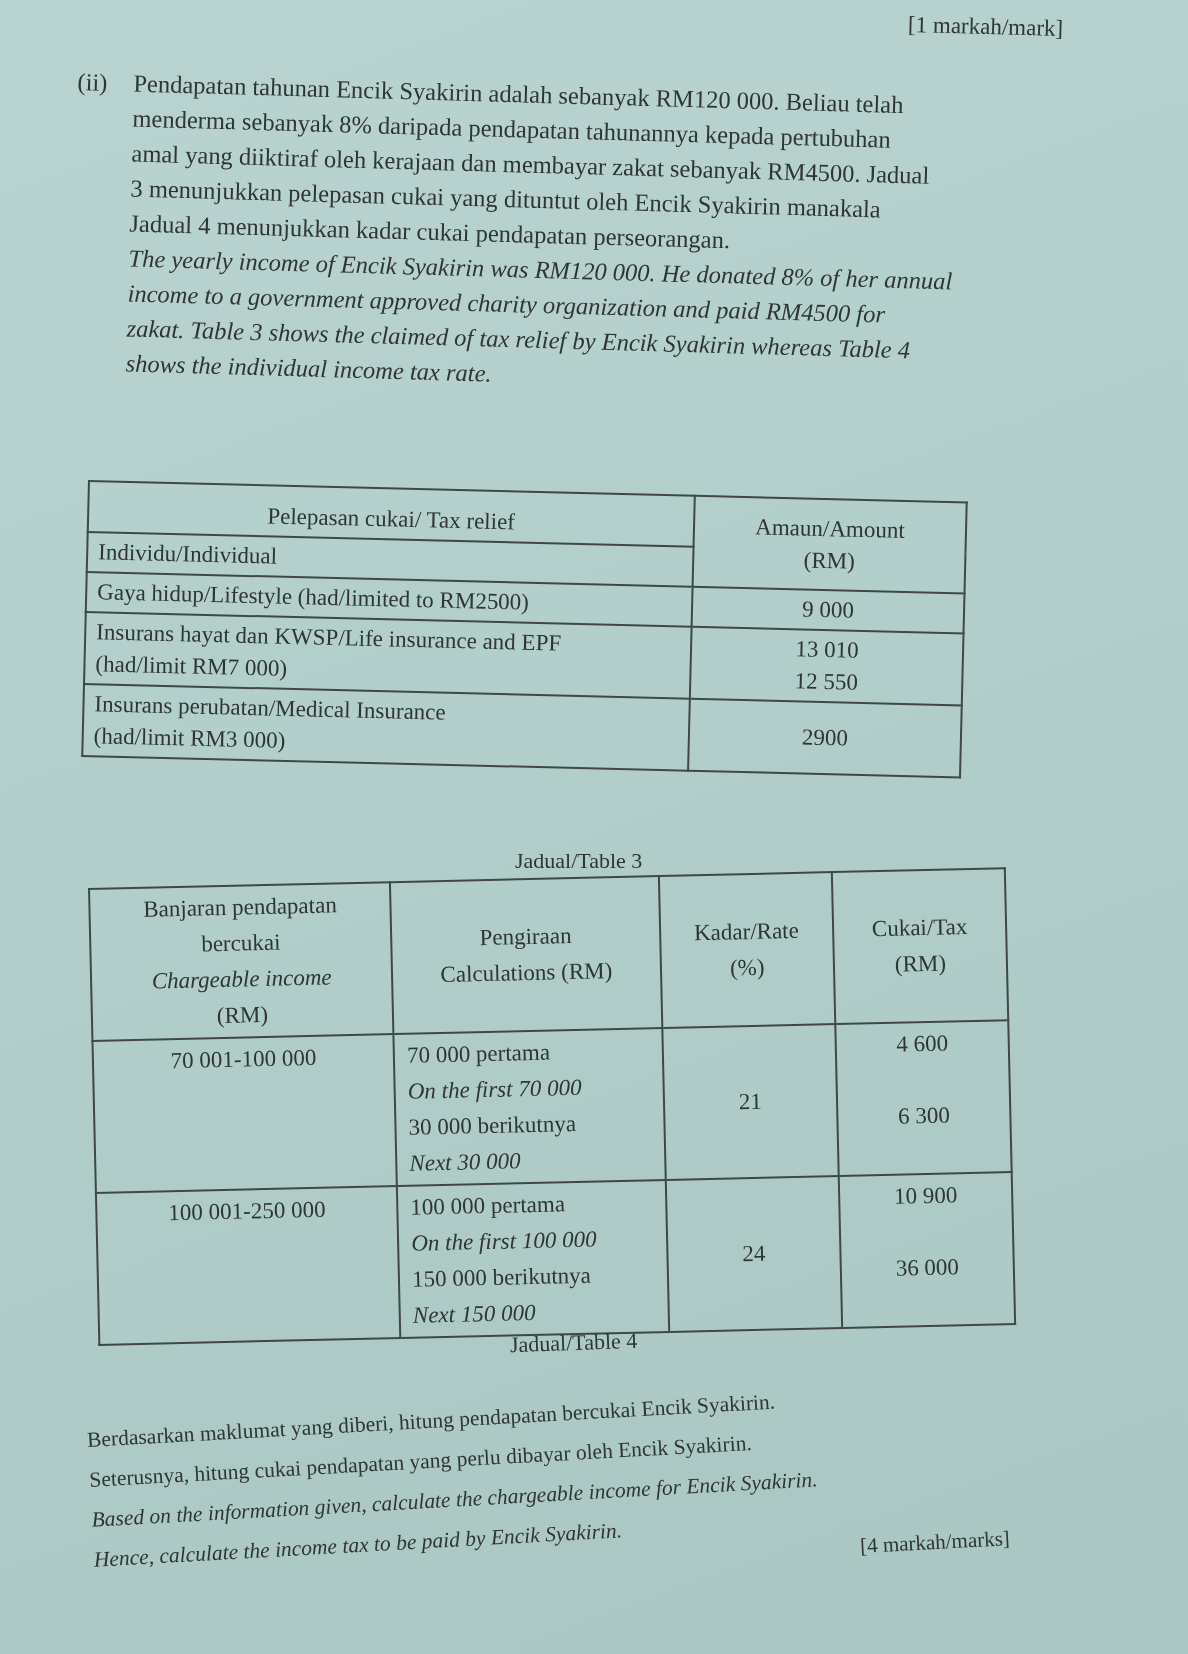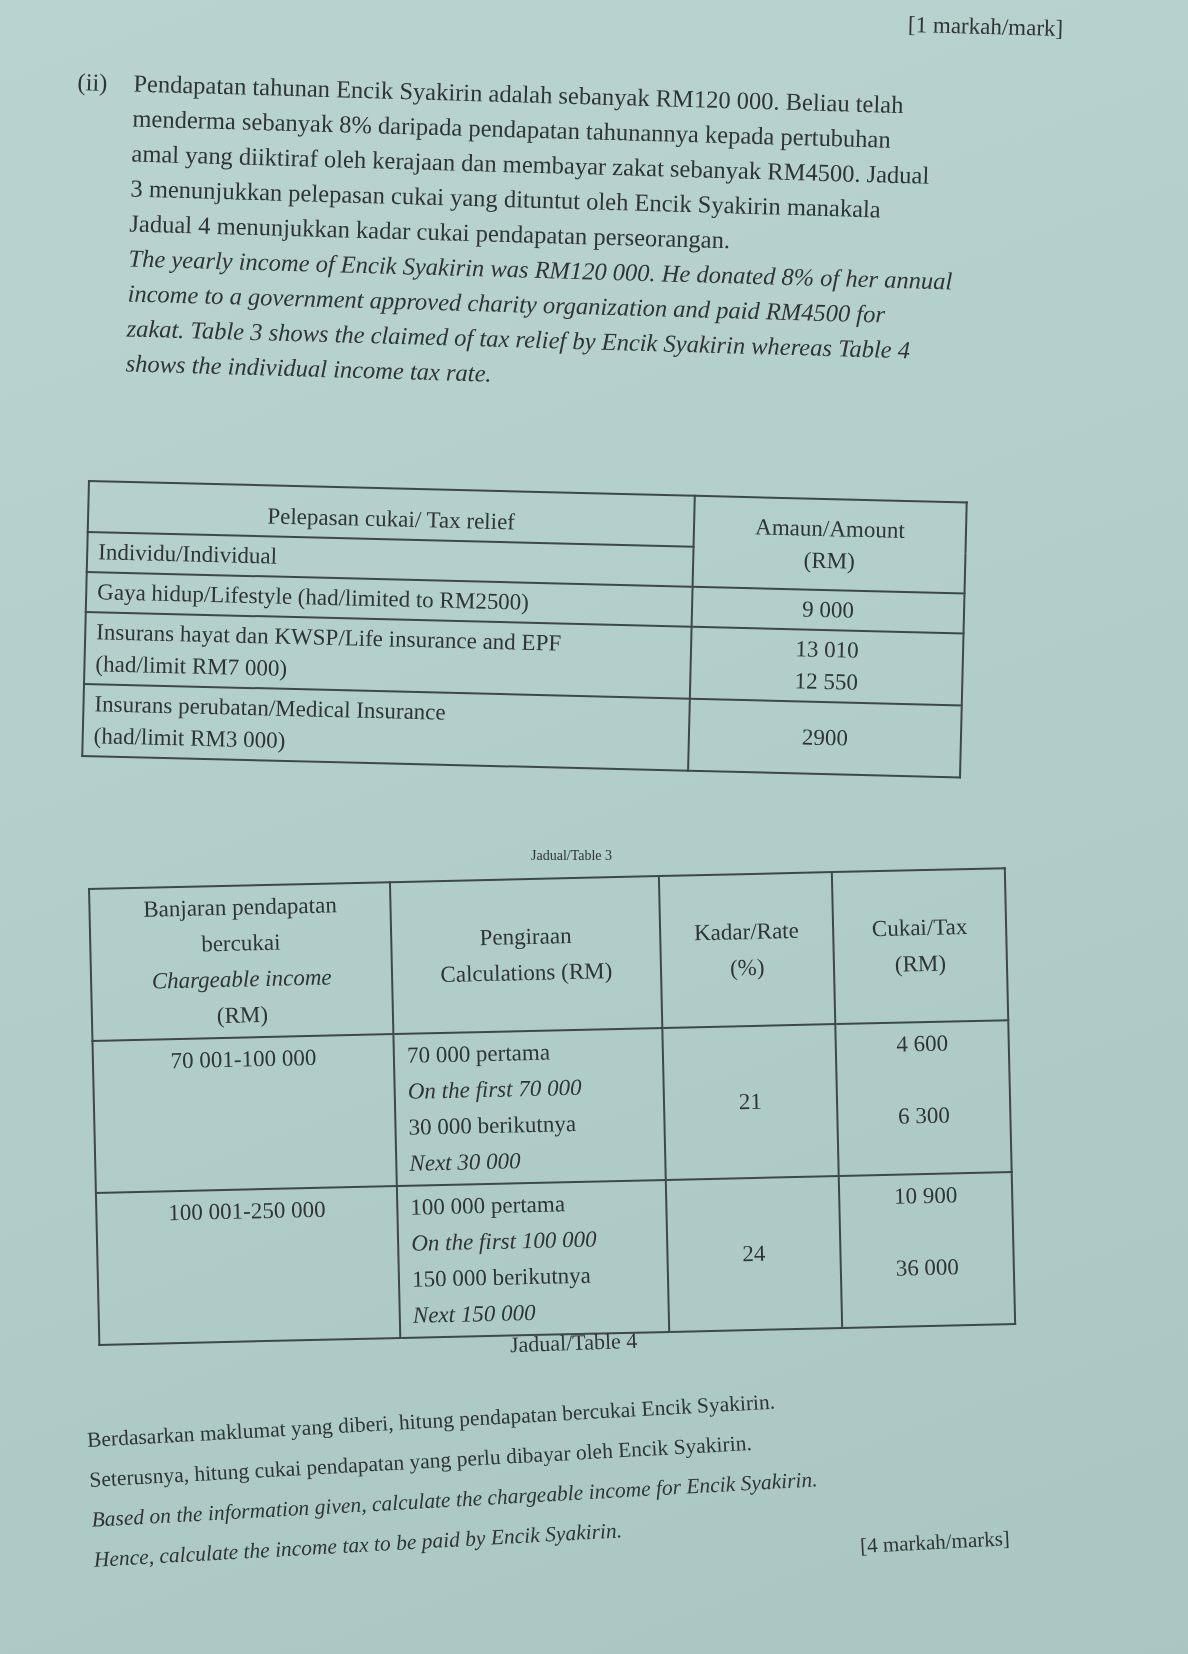--- a/index.html
+++ b/index.html
@@ -31,21 +31,21 @@
 
   .t3 {
     position: absolute; left: 88px; top: 480px; width: 880px;
     font-size: 23px; transform: rotate(1.4deg); transform-origin: left top;
   }
   .t3 table { width: 880px; }
   .t3 th, .t3 td { padding: 3px 10px; line-height: 32px; vertical-align: top; }
   .t3 .amt { text-align: center; width: 250px; vertical-align: middle; }
   .t3 .head-left { text-align: center; padding-top: 14px; }
 
-  .cap3 { position: absolute; left: 515px; top: 848px; font-size: 14px; margin-left: 16px; }
+  .cap3 { position: absolute; left: 515px; top: 848px; font-size: 22px; }
 
   .t4 {
     position: absolute; left: 88px; top: 888px; width: 918px;
     font-size: 23px; transform: rotate(-1.3deg); transform-origin: left top;
   }
   .t4 table { width: 918px; }
   .t4 th, .t4 td { padding: 3px 12px; line-height: 36px; vertical-align: top; }
   .t4 th { text-align: center; vertical-align: middle; }
   .t4 .c-range { width: 285px; text-align: center; }
   .t4 .c-calc { width: 250px; }

